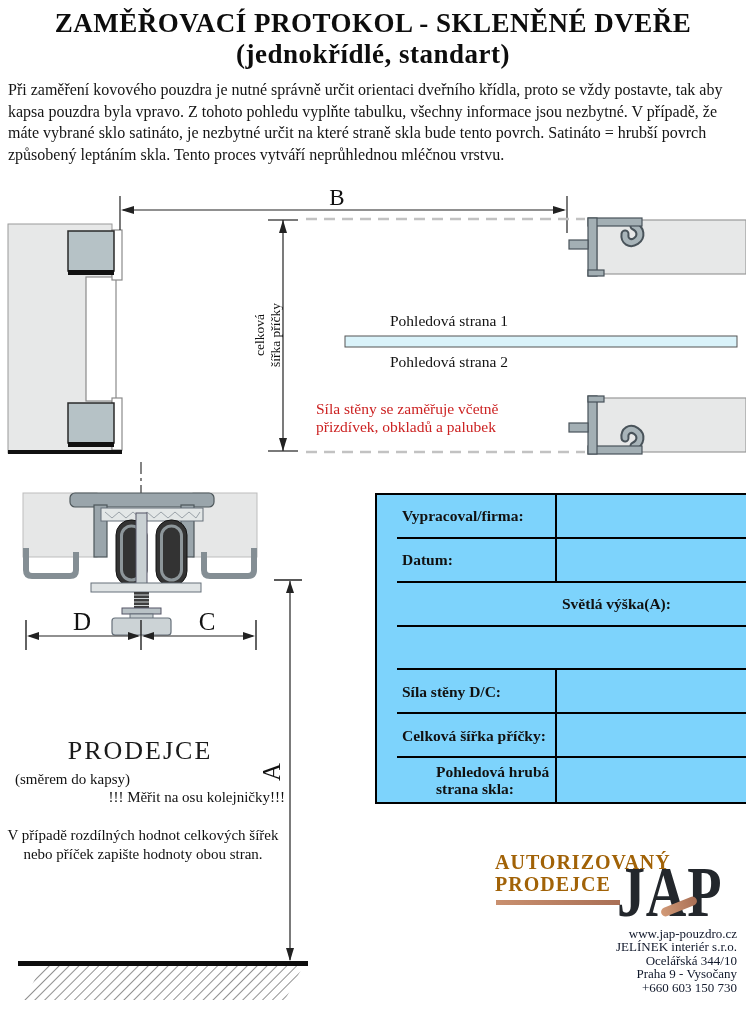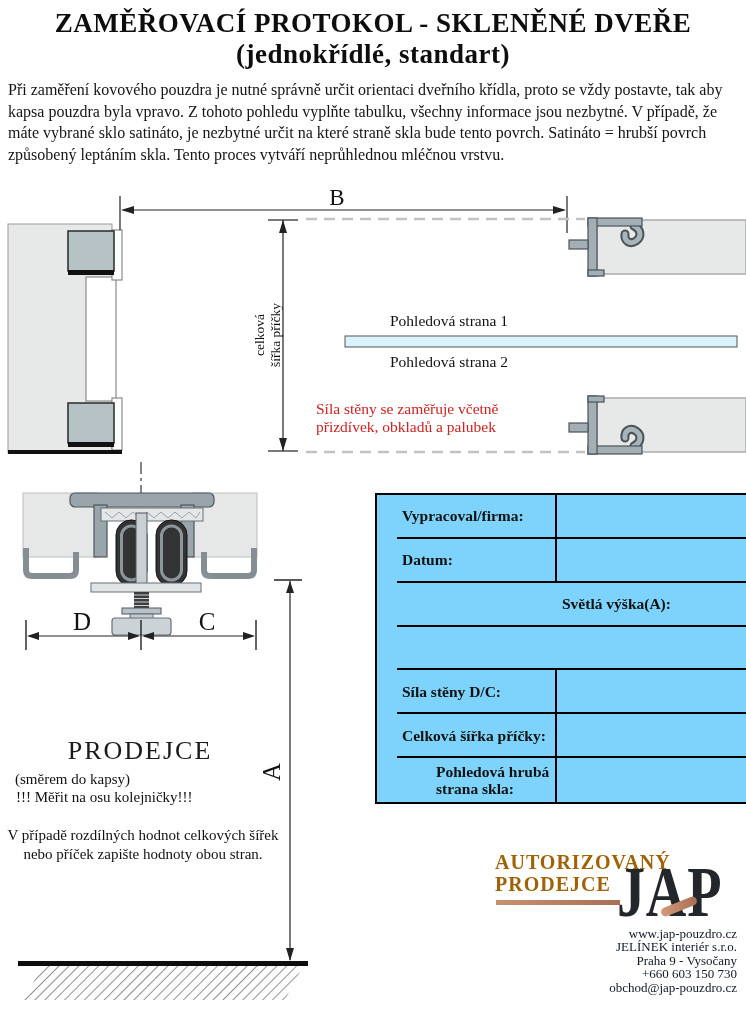--- a/index.html
+++ b/index.html
@@ -5,21 +5,21 @@
   html,body{margin:0;padding:0;background:#fff;}
   .page{position:relative;width:746px;height:1020px;background:#ffffff;overflow:hidden;
         font-family:Liberation Serif, serif;color:#111;}
   .abs{position:absolute;}
   .title{top:8px;left:0;width:746px;text-align:center;font-weight:bold;
          font-size:27px;line-height:31px;letter-spacing:.5px;color:#0d0d0d;}
   .intro{top:79px;left:8px;width:736px;font-size:16px;line-height:21.5px;color:#141414;}
   svg{position:absolute;display:block;}
   .bok-title{top:736px;left:15px;width:250px;text-align:center;font-size:26px;letter-spacing:2px;color:#1a1a1a;}
   .bok-sub{top:771px;left:15px;width:250px;font-size:15px;}
-  .bok-warn{top:789px;left:16px;width:282px;text-align:left;font-size:15px;}
+  .bok-warn{top:789px;left:3px;width:282px;text-align:right;font-size:15px;}
   .bok-note{top:826px;left:0px;width:286px;text-align:center;font-size:15px;line-height:19px;}
   .form-table{top:493px;left:375px;width:360px;height:307px;border:2px solid #000;
               display:grid;grid-template-columns:160px 1fr;grid-auto-rows:1fr;background:#7dd3fc;padding-left:20px;}
   .form-table .lbl{border-right:2px solid #000;border-bottom:2px solid #000;
                    font-weight:bold;font-size:15.5px;line-height:1.12;padding:2px 5px;
                    display:flex;align-items:center;}
   .form-table .val{border-bottom:2px solid #000;}
   .form-table .lbl:nth-last-child(2){border-bottom:none;margin-left:34px;}
   .form-table .val:last-child{border-bottom:none;}
   .auth{left:495px;font-weight:bold;font-size:20px;letter-spacing:1px;color:#a16207;}
@@ -203,18 +203,18 @@
   </div>
 
   <div class="abs auth auth1">AUTORIZOVANÝ</div>
   <div class="abs auth auth2">PRODEJCE</div>
   <div class="abs bar"></div>
   <div class="abs jap">JAP</div>
   <div class="abs jap-swoosh"></div>
   <div class="abs contact">
     <div>www.jap-pouzdro.cz</div>
     <div>JELÍNEK interiér s.r.o.</div>
+    <div>Ocelářská 344/10</div>
     <div>Praha 9 - Vysočany</div>
     <div>+660 603 150 730</div>
-    <div>obchod@jap-pouzdro.cz</div>
   </div>
 
 </div>
 
 </body></html>

